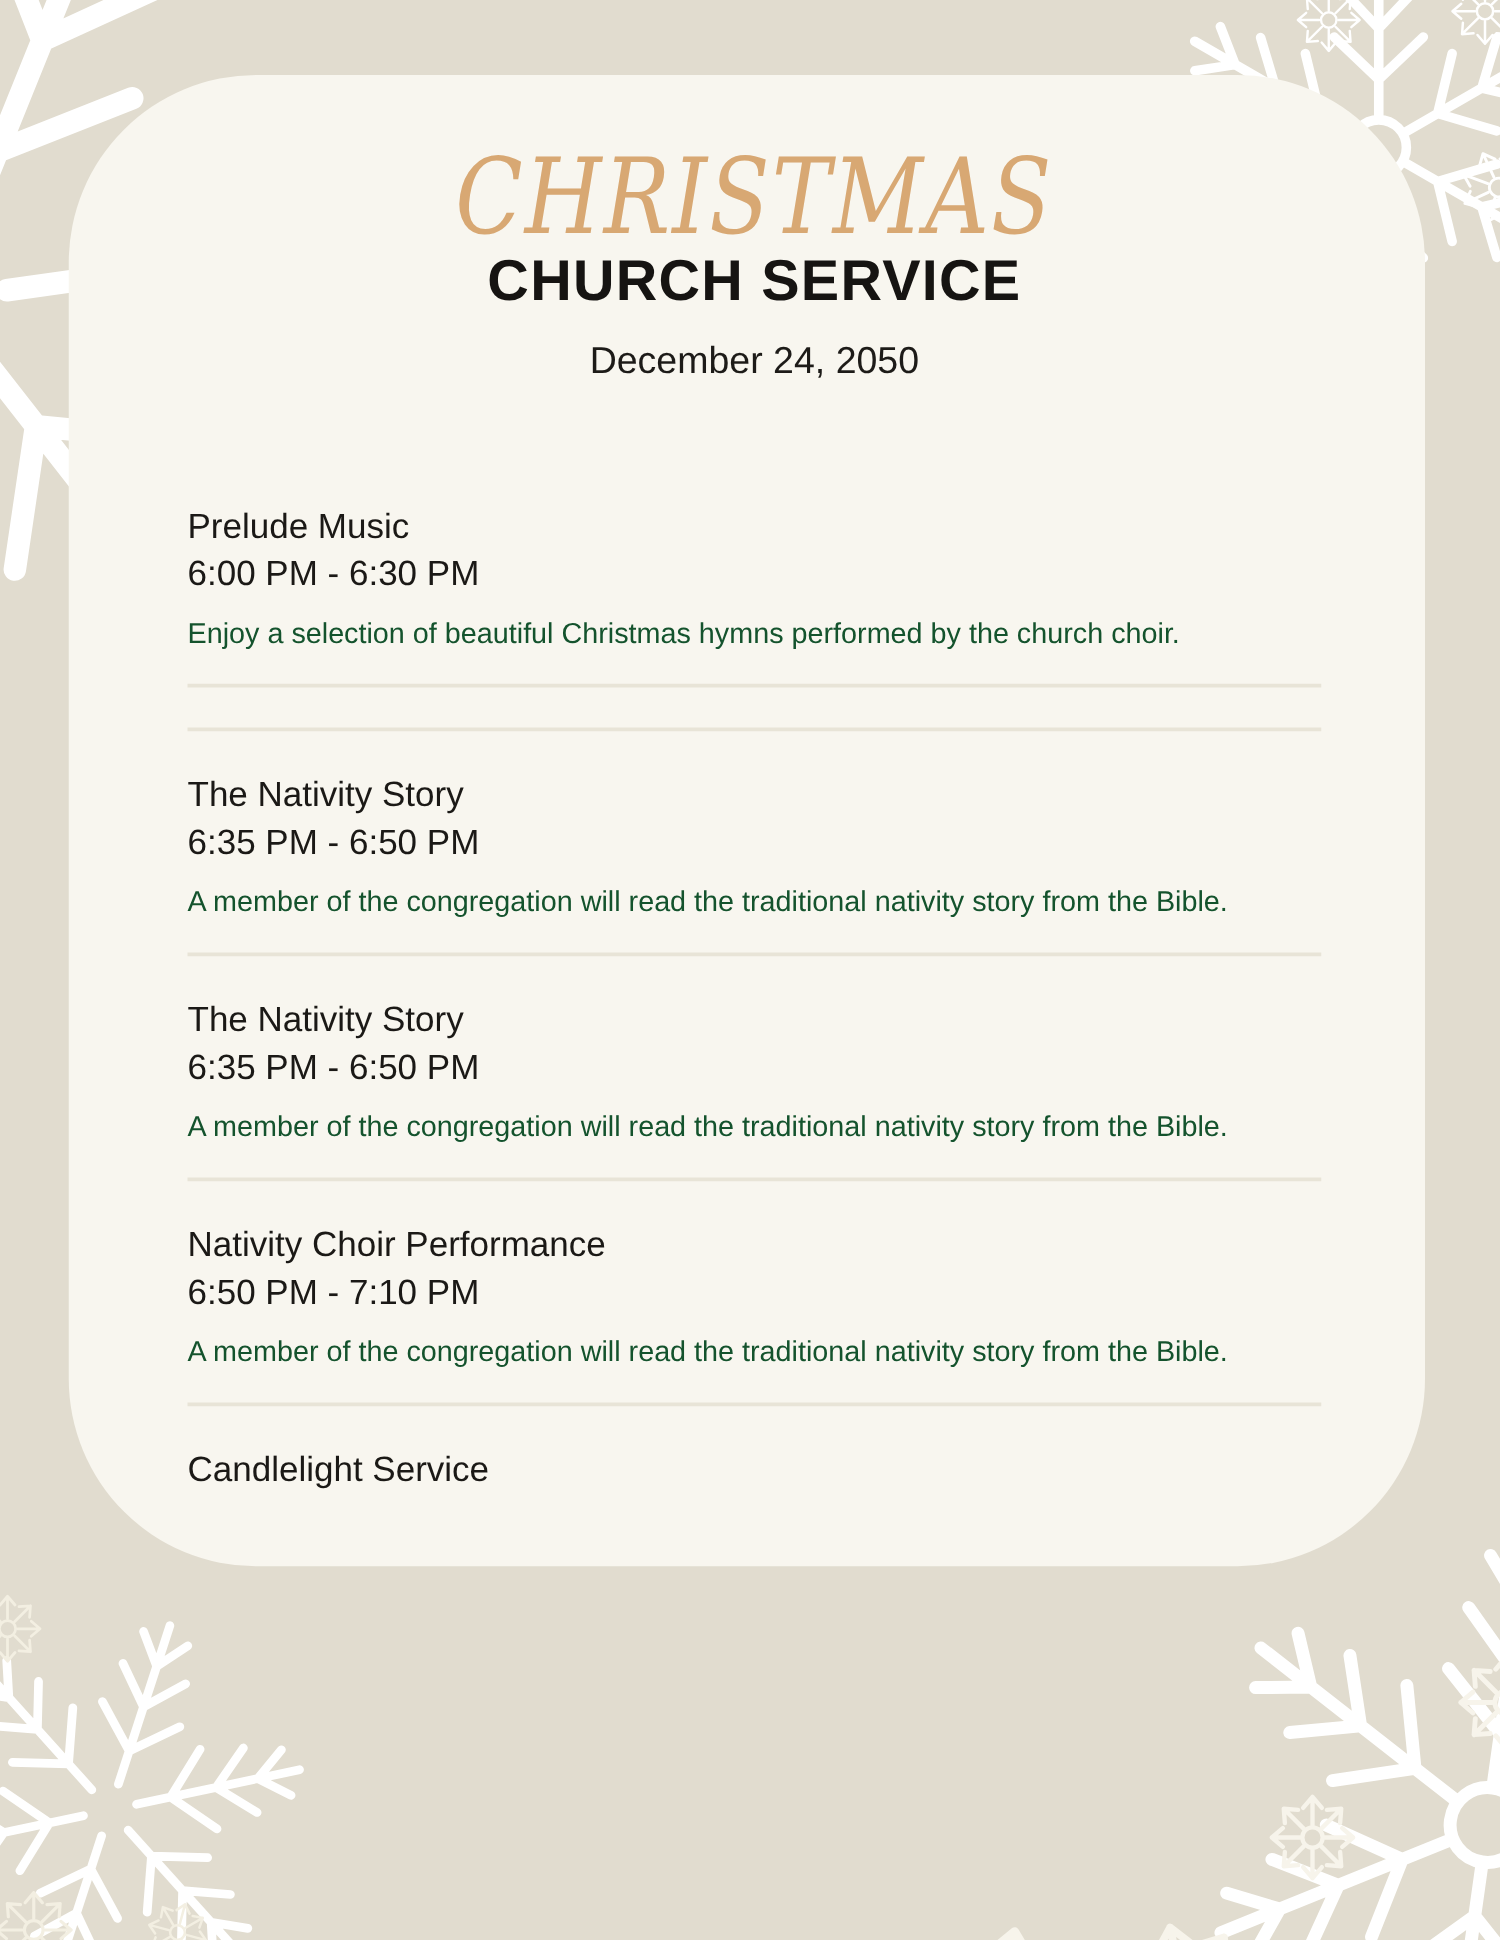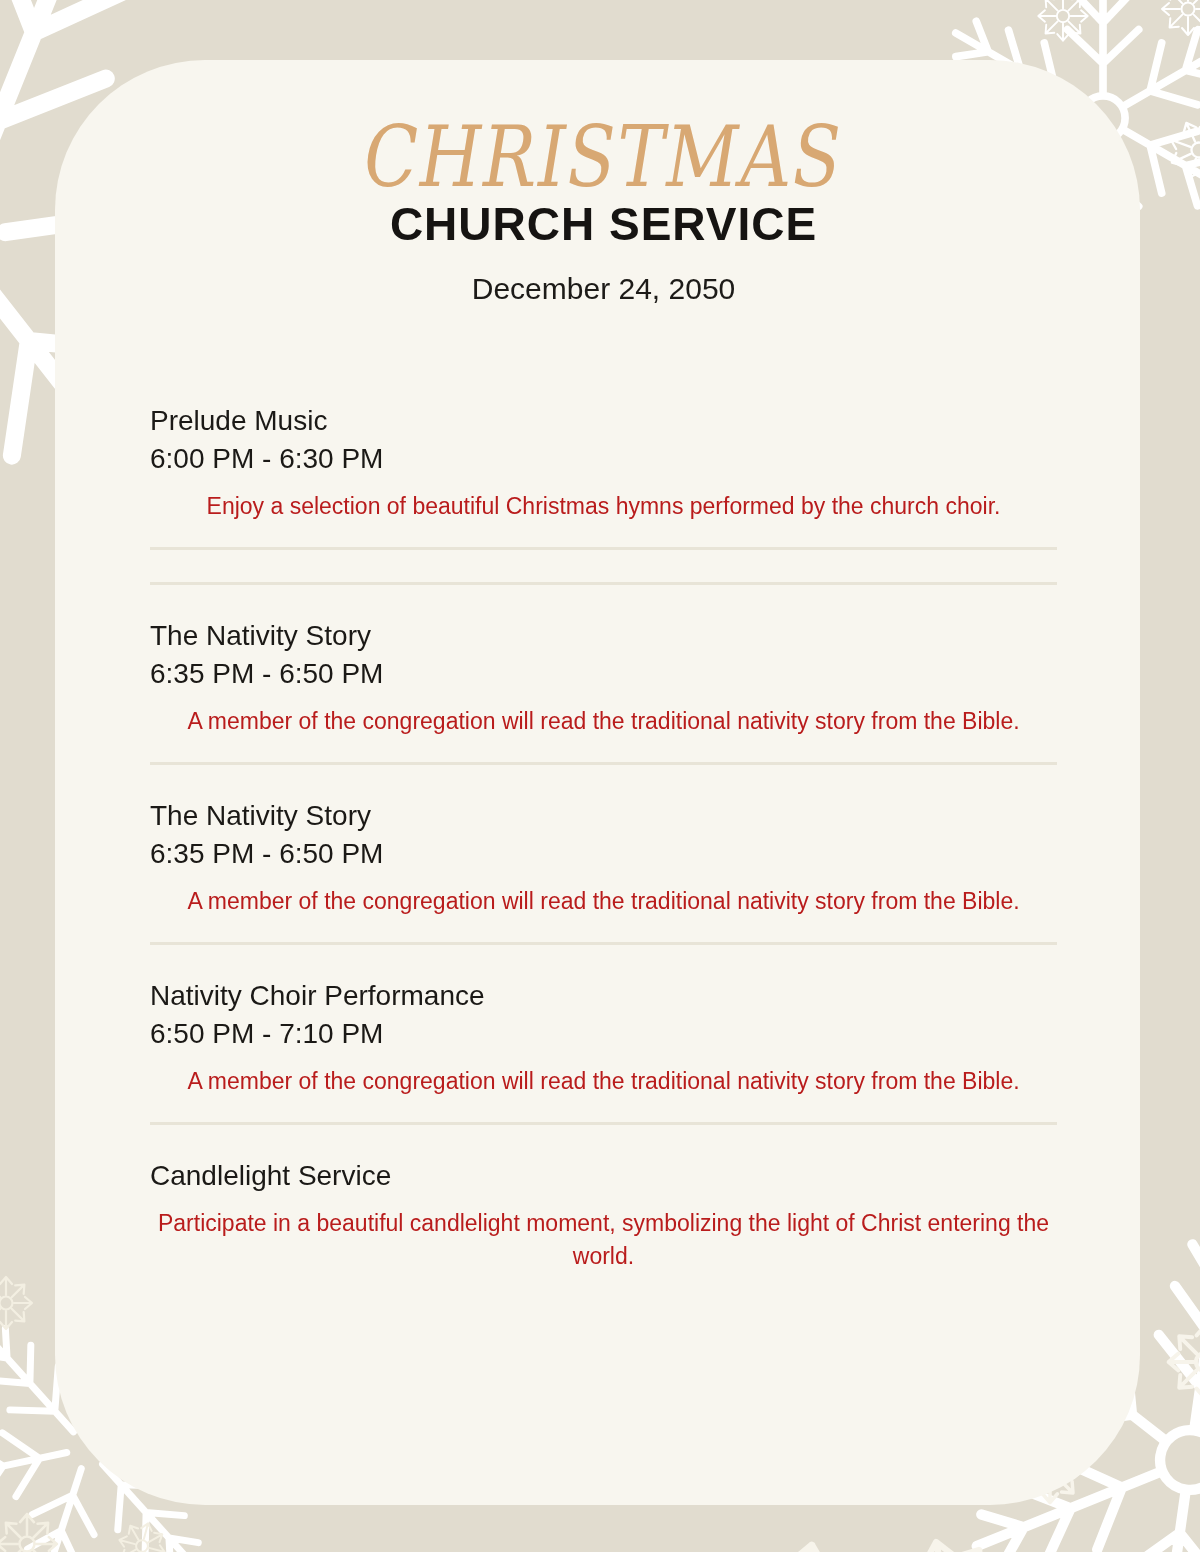--- a/index.html
+++ b/index.html
@@ -13,21 +13,21 @@
   }
   .decorations{position:absolute;inset:0;pointer-events:none;}
   .flake-big{stroke:#FFFFFF;stroke-width:4.5;fill:none;stroke-linecap:round;stroke-linejoin:round;}
   .flake-small-white{stroke:#FFFFFF;stroke-width:2;fill:none;stroke-linecap:round;stroke-linejoin:round;}
   .flake-small-cream{stroke:#F3EFE2;stroke-width:2.2;fill:none;stroke-linecap:round;stroke-linejoin:round;}
   .flake-outline-cream{stroke:#F7F4EB;stroke-width:2.8;fill:none;stroke-linecap:round;stroke-linejoin:round;}
 
   .card{
     position:absolute;
     left:55px;top:60px;
-    width:1085px;height:1445px;
+    width:1085px;height:1193px;
     background:#F8F6EF;
     border-radius:150px;
     box-sizing:border-box;
     padding:55px 83px 0 95px;
   }
   .header{text-align:center;}
   .title-script{
     font-family:"DejaVu Serif",serif;
     font-style:italic;
     font-size:84px;
@@ -60,23 +60,22 @@
   .item-time{
     font-size:28px;
     line-height:38px;
     color:#1b1916;
     font-weight:500;
   }
   .item-desc{
     margin-top:12px;
     font-size:23px;
     line-height:33px;
-    color:#b91c1c;
+    color:#14532d;
     max-width:920px;
-    text-align:center;
   }
   .divider{
     height:3px;
     background:#E8E4D7;
     border:none;
     margin:24px 0 32px 0;
   }
 </style>
 </head>
 <body>
@@ -182,18 +181,17 @@
 
       <div class="item">
         <div class="item-title">Nativity Choir Performance</div>
         <div class="item-time">6:50 PM - 7:10 PM</div>
         <div class="item-desc">A member of the congregation will read the traditional nativity story from the Bible.</div>
       </div>
       <div class="divider"></div>
 
       <div class="item">
         <div class="item-title">Candlelight Service</div>
-        <div class="item-desc">Participate in a beautiful candlelight moment, symbolizing the light of Christ entering the world.</div>
       </div>
 
     </div>
   </div>
 </div>
 
 </body></html>

